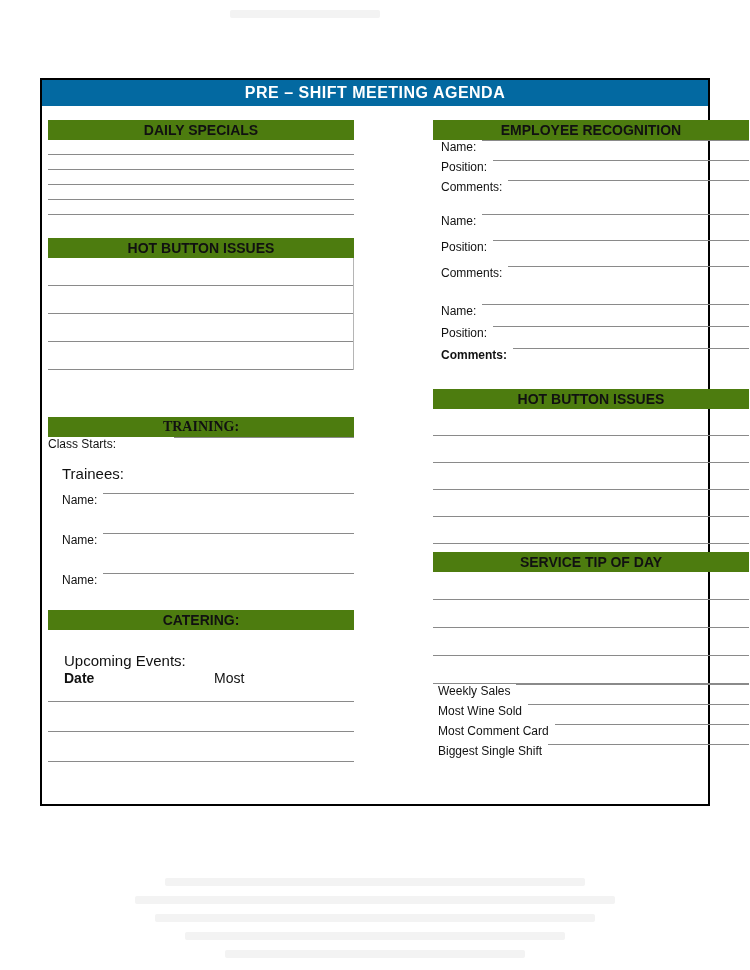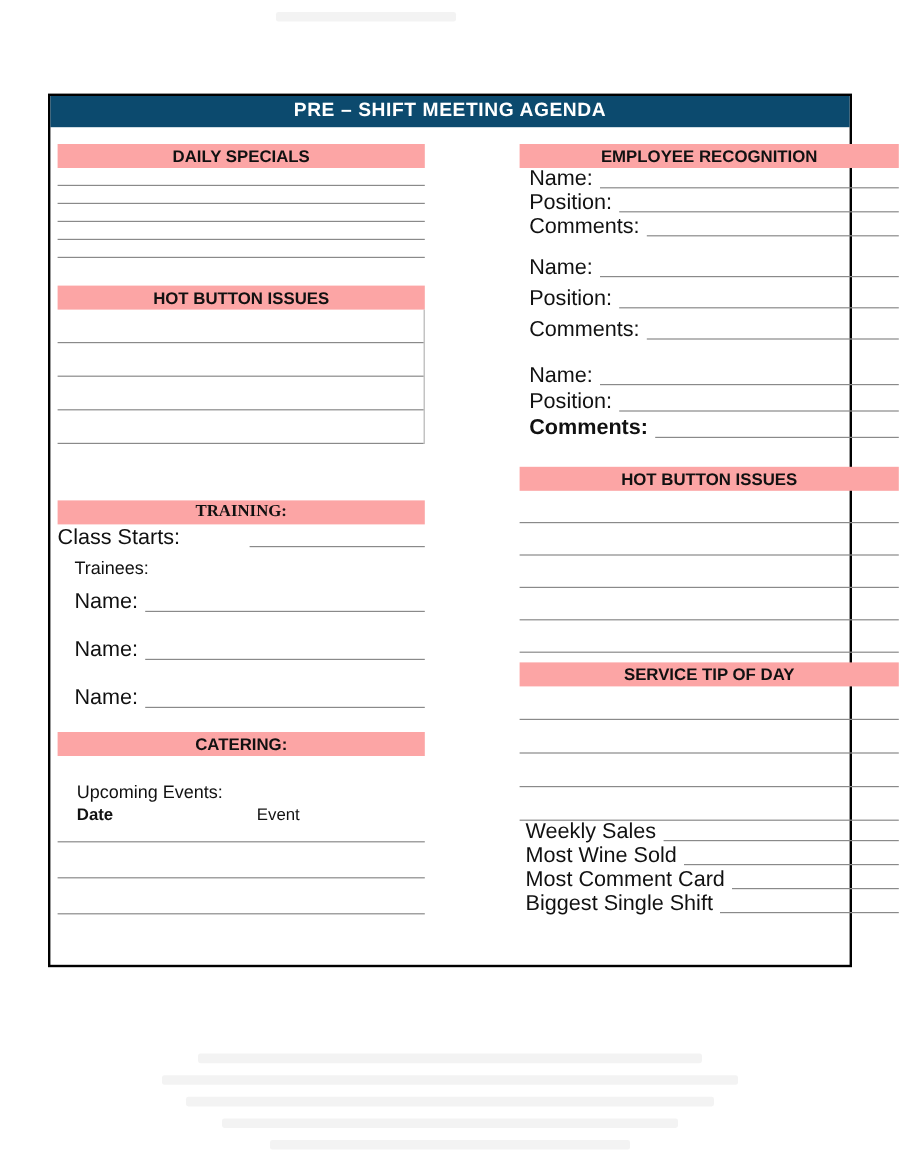--- a/index.html
+++ b/index.html
@@ -13,39 +13,39 @@
   }
 
   
   .sheet {
     position: absolute; left: 40px; top: 78px;
     width: 670px; height: 728px;
     border: 2px solid #000;
     background: #fff;
   }
   .titlebar {
-    height: 26px; background: #0c4a6e; color: #fff;
+    height: 26px; background: #0369a1; color: #fff;
     font-weight: bold; font-size: 16px; letter-spacing: .5px;
     text-align: center; line-height: 26px;
   }
 
   
   .col { position: absolute; top: 26px; }
   .col-left  { left: 6px;   width: 306px; }
   .col-right { left: 343px; width: 316px; margin-left: 48px; }
 
   .secbar {
-    height: 20px; background: #fca5a5;
+    height: 20px; background: #4d7c0f;
     font-weight: bold; font-size: 14px; line-height: 20px;
     text-align: center; color: #111;
   }
 
   .rule { border-bottom: 1px solid #8a8a8a; }
 
-  .row { display: flex; align-items: flex-end; font-size: 18px; }
+  .row { display: flex; align-items: flex-start; font-size: 12px; }
   .row .lbl { white-space: nowrap; padding-bottom: 1px; }
   .fill { flex: 1; border-bottom: 1px solid #8a8a8a; margin: 0 0 3px 6px; }
   .bold { font-weight: bold; }
 
   
   .mt14 { margin-top: 14px; } .mt23 { margin-top: 23px; } .mt47 { margin-top: 47px; font-family: Liberation Serif, serif; }
   .mt6  { margin-top: 6px; }  .mt12 { margin-top: 12px; } .mt20 { margin-top: 20px; }
   .mt17 { margin-top: 17px; } .mt22 { margin-top: 22px; } .mt18 { margin-top: 18px; }
   .mt21 { margin-top: 21px; } .mt8  { margin-top: 8px; }
 
@@ -133,21 +133,21 @@
       <span class="lbl">Name:</span>
       <span class="fill"></span>
     </div>
 
     <div class="secbar mt17">CATERING:</div>
 
     <div class="r16 mt22 indent16">Upcoming Events:</div>
 
     <div class="r18 indent16">
       <span class="date-col bold">Date</span>
-      <span>Event</span>
+      <span>Most</span>
     </div>
 
     <div class="cat-lines">
       <div class="rule"></div>
       <div class="rule"></div>
       <div class="rule"></div>
     </div>
 
   </div>
 

